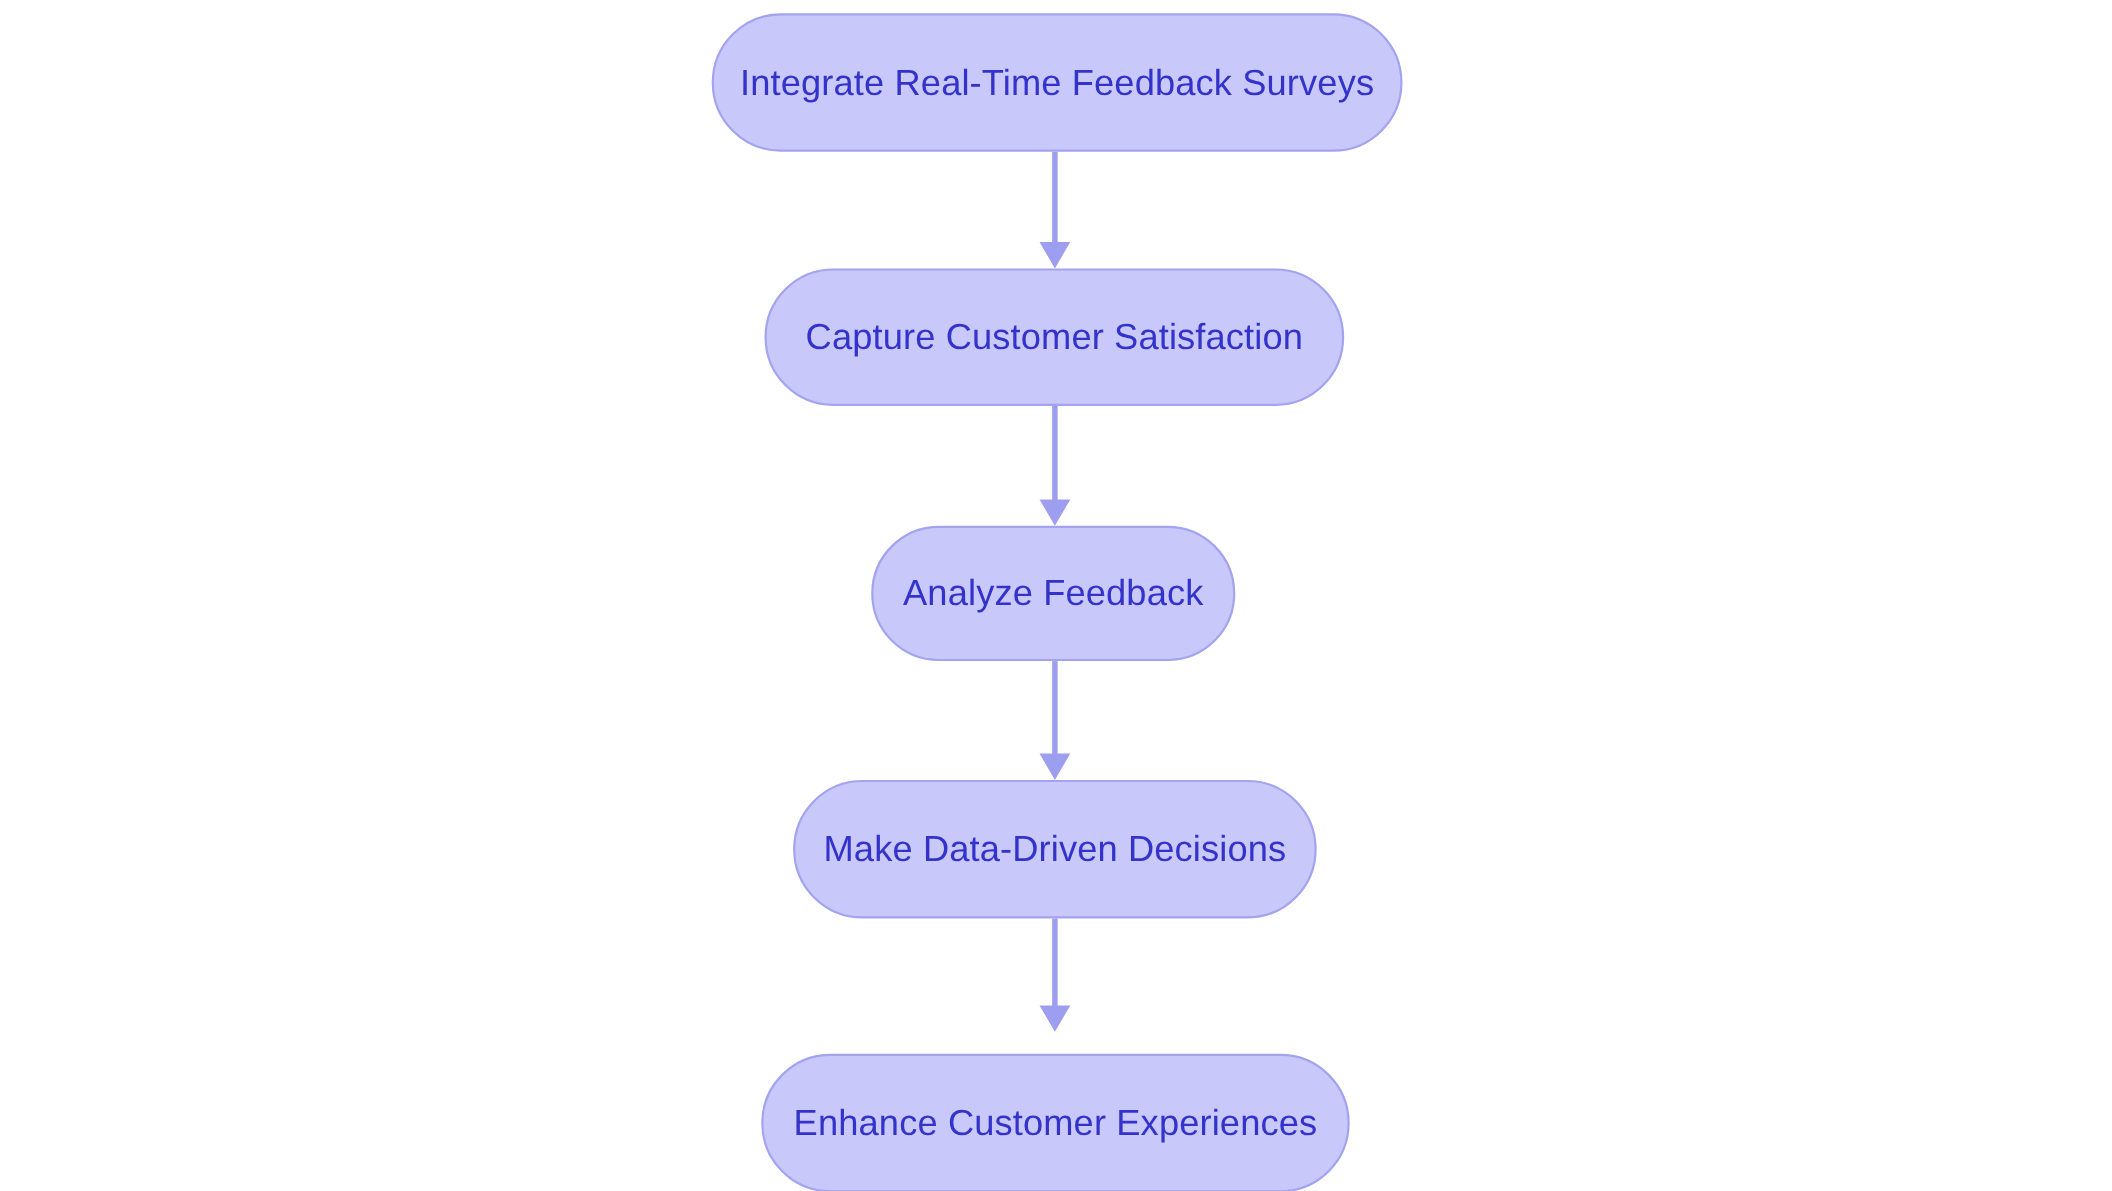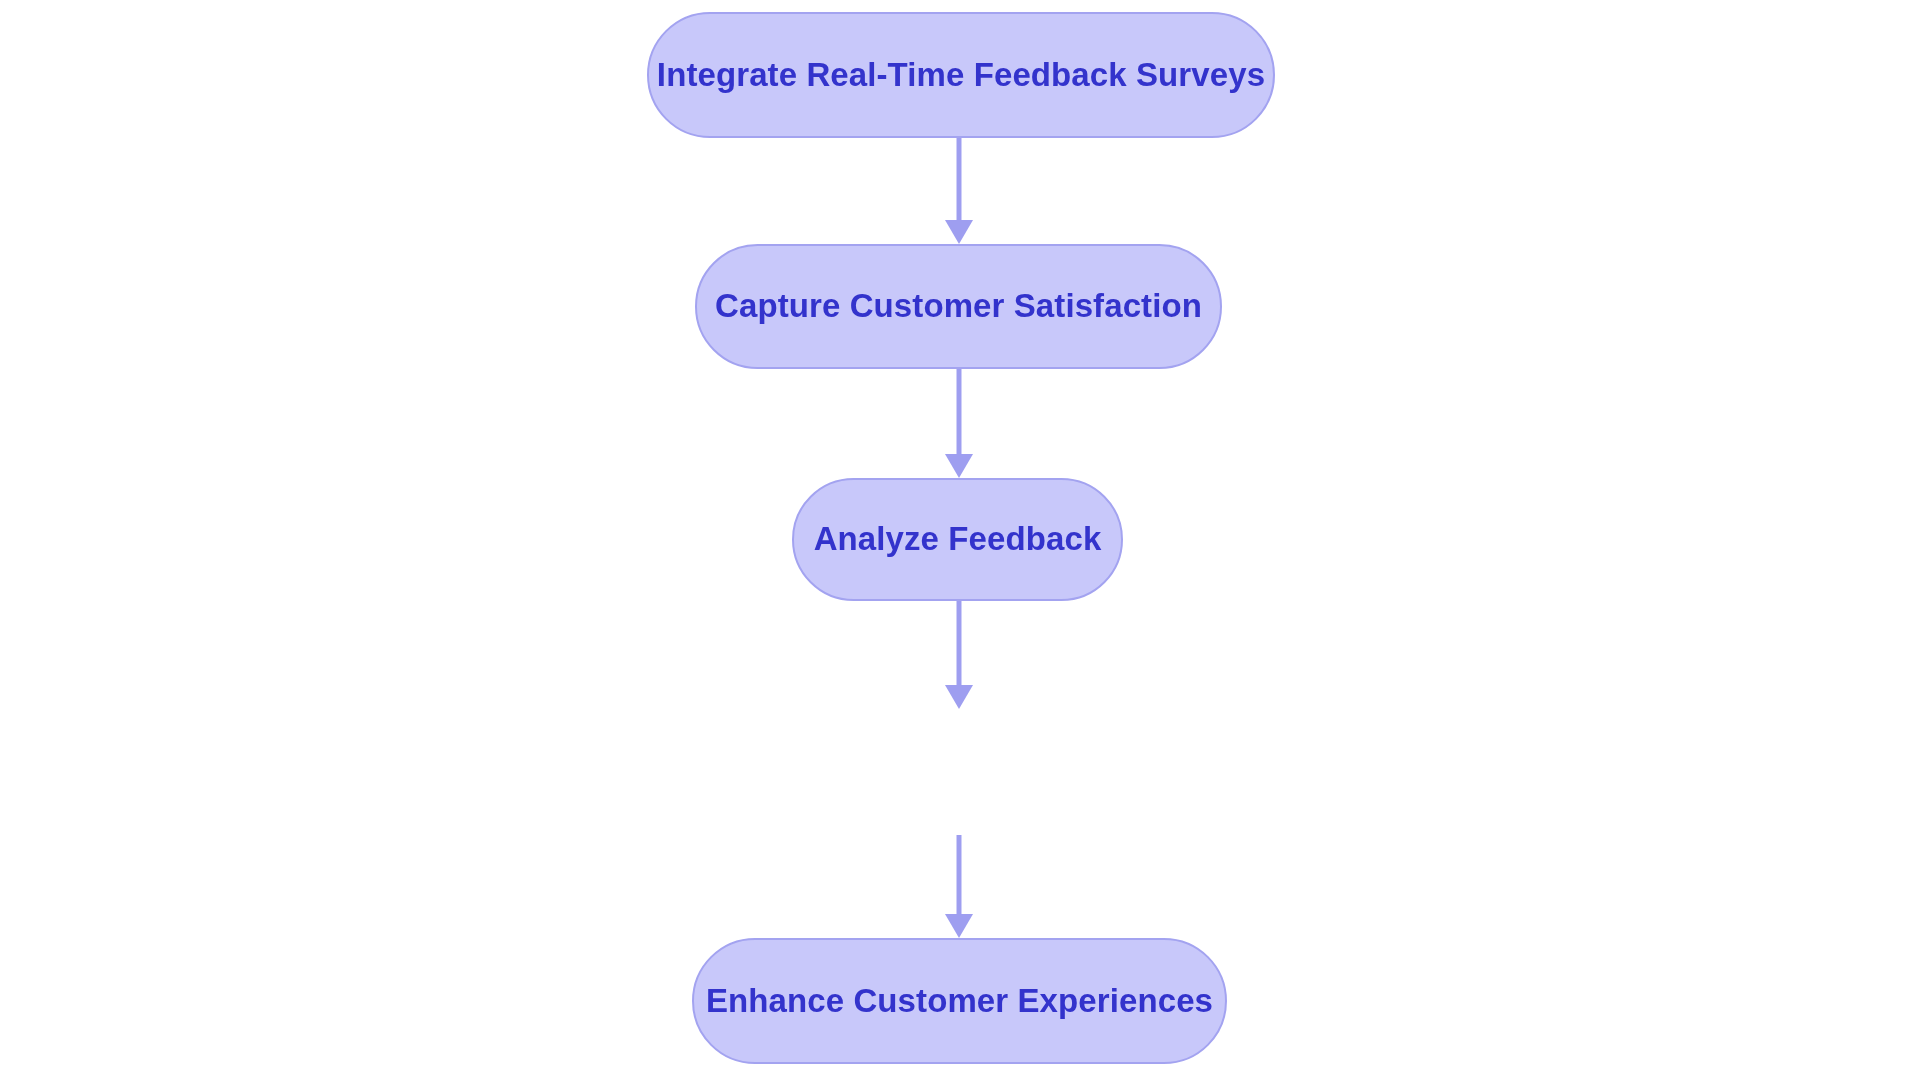--- a/index.html
+++ b/index.html
@@ -44,21 +44,21 @@
     border-radius: 999px;
     text-align: center;
     line-height: 1.1;
     white-space: nowrap;
     -webkit-font-smoothing: antialiased;
   }
 
   .flow-node .node-label {
     display: block;
     font-size: 33px;
-    font-weight: 700;
+    font-weight: 400;
     letter-spacing: 0.1px;
   }
 
   
   #node-0 { left: 647px;  top: 12px;   width: 628px; height: 126px; }
   #node-1 { left: 695px;  top: 244px;  width: 527px; height: 125px; }
   #node-2 { left: 792px;  top: 478px;  width: 331px; height: 123px; }
   #node-3 { left: 721px;  top: 709px;  width: 476px; height: 126px; }
   #node-4 { left: 692px;  top: 938px;  width: 535px; height: 126px; }
 </style>
@@ -95,18 +95,21 @@
   </div>
 
   <div class="flow-node" id="node-2" style="background: rgb(200, 200, 250); border-color: rgb(163, 163, 240); color: rgb(51, 51, 204);">
     <span class="node-label">Analyze Feedback</span>
   </div>
 
   <div class="flow-node" id="node-1" style="background: rgb(200, 200, 250); border-color: rgb(163, 163, 240); color: rgb(51, 51, 204);">
     <span class="node-label">Capture Customer Satisfaction</span>
   </div>
 
+  <div class="flow-node" id="node-3" style="background: rgb(200, 200, 250); border-color: rgb(163, 163, 240); color: rgb(51, 51, 204);">
+    <span class="node-label">Make Data-Driven Decisions</span>
+  </div>
 
-  <div class="flow-node" id="node-4" style="background: rgb(200, 200, 250); border-color: rgb(163, 163, 240); color: rgb(51, 51, 204);">
+  <div class="flow-node" id="node-4" style="background: rgb(200, 200, 250); border-color: rgb(163, 163, 240); color: rgb(51, 51, 204); margin-top: 20px;">
     <span class="node-label">Enhance Customer Experiences</span>
   </div>
 
 </div>
 
 </body></html>

